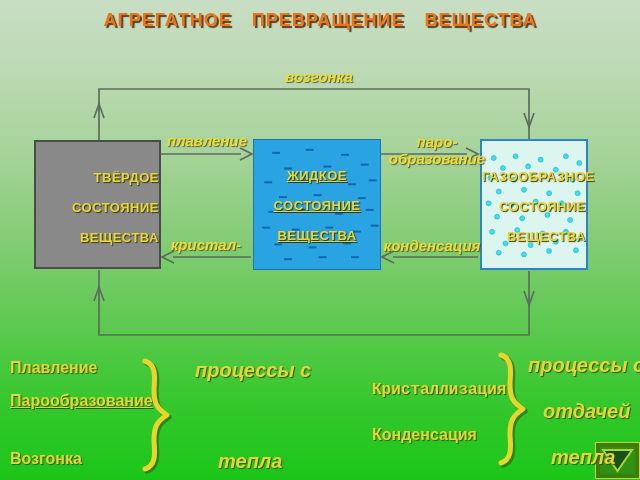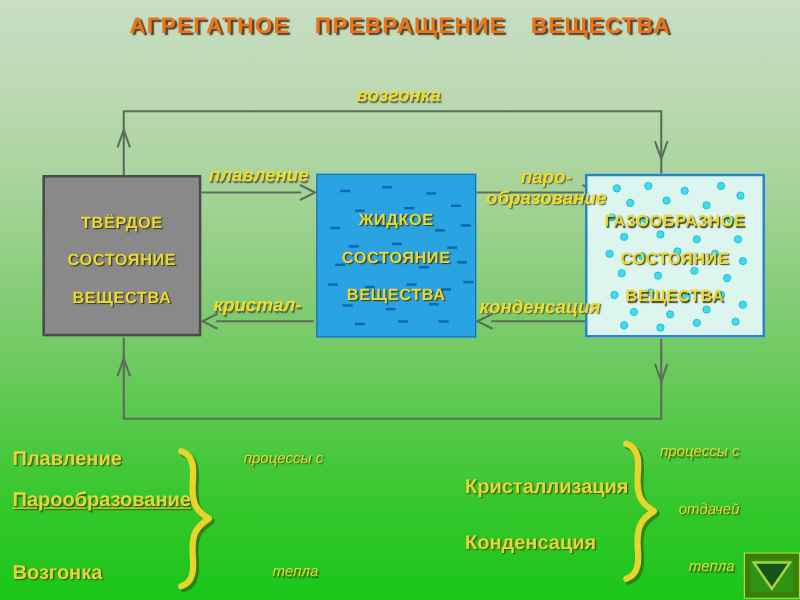--- a/index.html
+++ b/index.html
@@ -15,42 +15,42 @@
     font-size:18px;line-height:30px;font-weight:bold;letter-spacing:1px;word-spacing:14px;
     color:#ee7418;text-shadow:2px 2px 1px rgba(75,45,18,0.9);
   }
   
   .state-box{
     position:absolute;box-sizing:border-box;text-align:center;
     font-size:13px;font-weight:bold;letter-spacing:0.5px;line-height:30px;
     color:#e9d833;text-shadow:1px 1px 1px rgba(50,50,15,0.95);
     padding-top:21px;z-index:2;
   }
-  #box-solid{left:34px;top:140px;width:127px;height:129px;background:#898989;border:2px solid #4b4b4b;}
-  #box-liquid{left:253px;top:139px;width:128px;height:131px;background:#2aa3e3;border:1px solid #1a73b4;}
-  #box-gas{left:468px;top:139px;width:144px;height:131px;background:#ddf5ef;border:2px solid #2b84cb;}
+  #box-solid{left:34px;top:140px;width:127px;height:129px;background:#898989;border:2px solid #4b4b4b;text-align:right;}
+  #box-liquid{left:253px;top:139px;width:128px;height:131px;background:#2aa3e3;border:1px solid #1a73b4;text-decoration:underline;}
+  #box-gas{left:480px;top:139px;width:108px;height:131px;background:#ddf5ef;border:2px solid #2b84cb;text-align:right;}
   .box-texture{position:absolute;left:0;top:0;width:100%;height:100%;z-index:0;}
   .box-label{position:relative;z-index:1;}
   
   .proc{
     position:absolute;transform:translateX(-50%);z-index:3;text-align:center;
     font-size:15px;line-height:17px;font-weight:bold;font-style:italic;
     color:#efdd2e;text-shadow:1px 1px 1px rgba(70,70,60,0.85);white-space:nowrap;
   }
   .proc.preline{white-space:pre-line;}
   
   #arrows{position:absolute;left:0;top:0;z-index:1;}
   #arrows path,#arrows polyline{stroke:#5d6d5d;stroke-width:1.7;fill:none;}
   
   .item{
     position:absolute;font-size:16px;font-weight:bold;color:#e4d53a;
     text-shadow:1px 1px 1px rgba(45,80,10,0.9);white-space:nowrap;z-index:3;
   }
   .phrase{
-    position:absolute;font-size:12px;font-weight:normal;font-style:italic;color:#e4d53a;
+    position:absolute;font-size:20px;font-weight:bold;font-style:italic;color:#e4d53a;
     text-shadow:1px 1px 1px rgba(45,80,10,0.9);white-space:nowrap;z-index:3;
   }
   .brace{position:absolute;z-index:3;}
   .brace path{fill:none;stroke-linecap:round;stroke-linejoin:round;}
   .brace .b-shadow{stroke:rgba(40,80,10,0.55);stroke-width:5.5;}
   .brace .b-main{stroke:#e8d52c;stroke-width:5;}
   
   #nav-next{
     position:absolute;left:596px;top:443px;width:43px;height:35px;box-sizing:border-box;
     background:#2f9212;border:4px solid #3f7b08;box-shadow:0 0 0 1px #bcd83a;
@@ -193,21 +193,21 @@
   <div class="item" style="left:10px;top:359px;">Плавление</div>
   <div class="item" style="left:10px;top:392px;text-decoration:underline;">Парообразование</div>
   <div class="item" style="left:10px;top:450px;">Возгонка</div>
   <svg class="brace" style="left:138px;top:356px;" width="36" height="118" viewBox="0 0 36 118">
     <path class="b-shadow" d="M9,7 C22,11 18,28 18,36 C18,48 20,54 31,61 C20,68 18,74 18,86 C18,94 22,111 9,115"></path>
     <path class="b-main" d="M7,5 C20,9 16,26 16,34 C16,46 18,52 29,59 C18,66 16,72 16,84 C16,92 20,109 7,113"></path>
   </svg>
   <div class="phrase" style="left:195px;top:359px;">процессы  с</div>
   <div class="phrase" style="left:218px;top:450px;">тепла</div>
 
-  <div class="item" style="left:372px;top:381px;">Кристаллизация</div>
+  <div class="item" style="left:372px;top:381px;font-family:Liberation Mono, monospace;">Кристаллизация</div>
   <div class="item" style="left:372px;top:426px;">Конденсация</div>
   <svg class="brace" style="left:494px;top:350px;" width="36" height="118" viewBox="0 0 36 118">
     <path class="b-shadow" d="M9,7 C22,11 18,28 18,36 C18,48 20,54 31,61 C20,68 18,74 18,86 C18,94 22,111 9,115"></path>
     <path class="b-main" d="M7,5 C20,9 16,26 16,34 C16,46 18,52 29,59 C18,66 16,72 16,84 C16,92 20,109 7,113"></path>
   </svg>
   <div class="phrase" style="left:528px;top:354px;">процессы  с</div>
   <div class="phrase" style="left:543px;top:400px;">отдачей</div>
   <div class="phrase" style="left:551px;top:446px;">тепла</div>
 
   <button id="nav-next">

